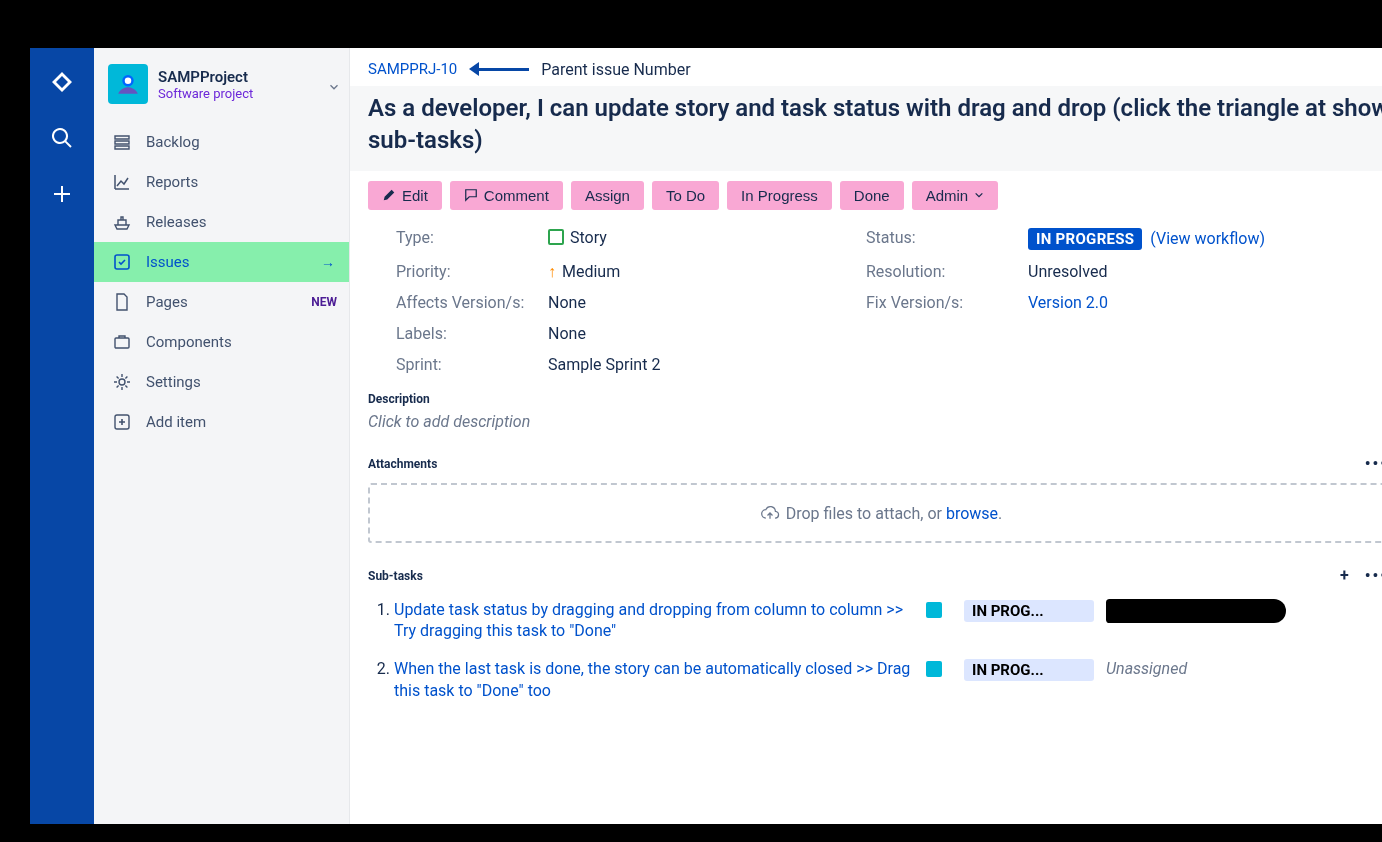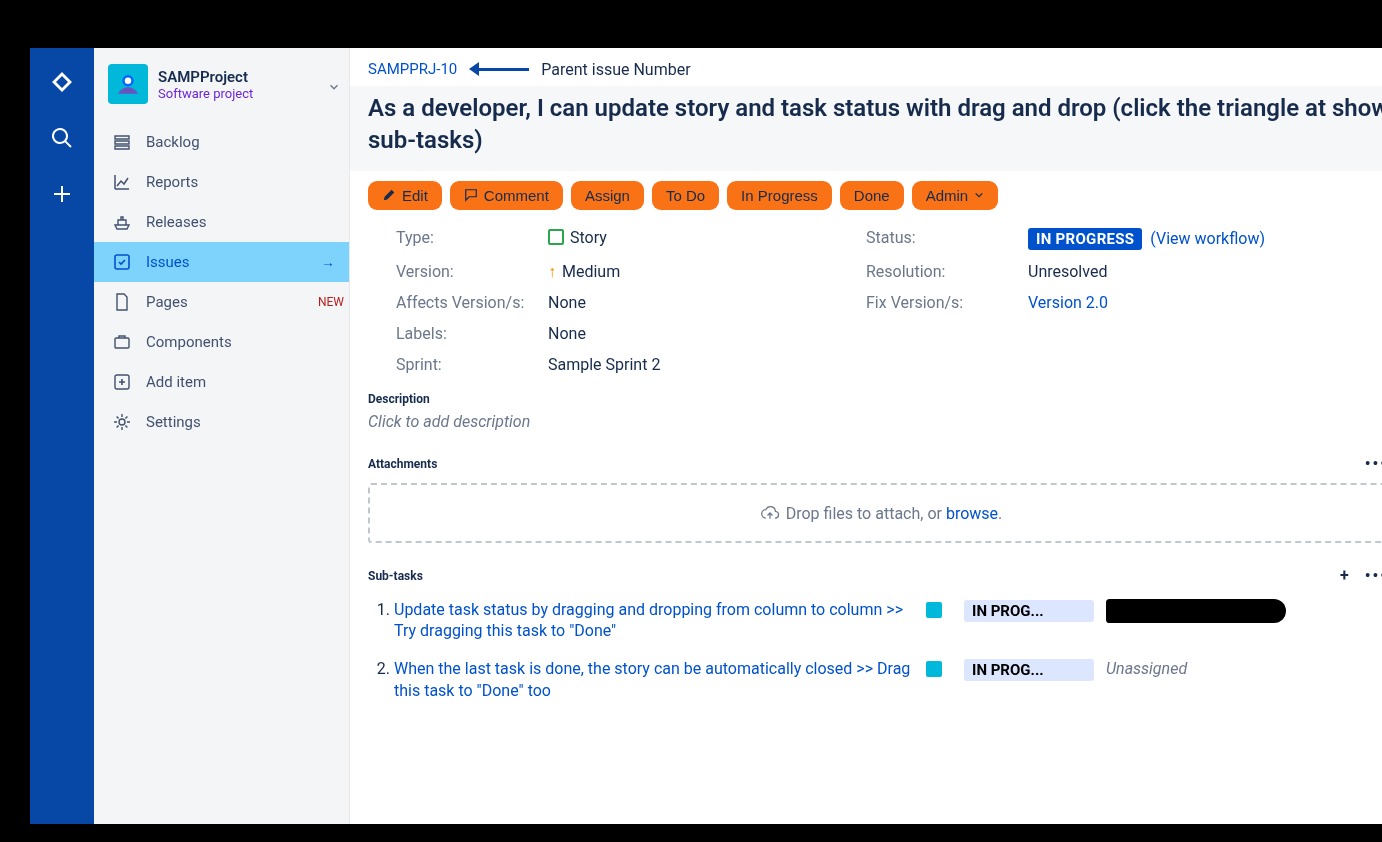--- a/index.html
+++ b/index.html
@@ -12,37 +12,37 @@
   
   .sidebar { width:256px; background:#f4f5f7; border-right:1px solid #e6e8eb; padding:12px 0 12px 0; }
   .proj-head { display:flex; align-items:center; padding:4px 14px 18px 14px; gap:10px; position:relative;}
   .proj-av { width:40px; height:40px; border-radius:4px; background:#00b8d9; display:flex; align-items:center; justify-content:center;}
   .proj-av svg { width:26px; height:26px; }
   .proj-name { font-size:15px; font-weight:600; color:#172b4d;}
   .proj-sub { font-size:13px; color:#6d28d9;}
   .proj-caret { position:absolute; right:8px; top:20px; width:14px; height:14px; color:#6b778c;}
   .nav { list-style:none; }
   .nav li { display:flex; align-items:center; padding:10px 14px 10px 18px; gap:14px; color:#42526e; font-size:15px; cursor:pointer; position:relative;}
-  .nav li.active { background:#7dd3fc; color:#0052cc; }
+  .nav li.active { background:#86efac; color:#0052cc; }
   .nav li.active .nav-icon { color:#0052cc; }
   .nav-icon { width:20px; height:20px; color:#42526e; display:flex; align-items:center; justify-content:center;}
   .nav-icon svg { width:20px; height:20px; fill:currentColor; stroke:currentColor;}
   .nav .arrow-r { position:absolute; right:14px; color:#0052cc; font-size:14px;}
-  .nav .badge-new { position:absolute; right:5px; font-size:12px; font-weight:400; color:#b91c1c;}
+  .nav .badge-new { position:absolute; right:12px; font-size:12px; font-weight:700; color:#4c1d95;}
   
   .main { flex:1; padding:8px 10px 10px 18px; overflow:hidden; color:#172b4d; }
   .crumb-row { display:flex; align-items:center; gap:12px; font-size:15px; color:#6b778c; height:26px;}
   .crumb-key { color:#6b778c; }
   .crumb-arrow { width:60px; height:10px; position:relative;}
   .crumb-arrow::before{ content:""; position:absolute; right:0; top:4px; width:52px; height:3px; background:#0747a6;}
   .crumb-arrow::after{ content:""; position:absolute; left:0; top:-2px; width:0; height:0; border-top:7px solid transparent; border-bottom:7px solid transparent; border-right:10px solid #0747a6;}
   .crumb-annot{ color:#172b4d; font-size:16px;}
   h1.summary { font-size:24px; font-weight:600; line-height:1.35; color:#172b4d; padding:6px 0 14px 0; background:#f6f7f8; margin:4px -10px 10px -18px; padding-left:18px; padding-right:10px;}
   .toolbar { display:flex; gap:8px; margin-bottom:18px;}
-  .btn { background:#f97316; color:#172b4d; border:none; padding:6px 14px; font-size:15px; border-radius:9px; cursor:pointer; display:flex; align-items:center; gap:6px;}
+  .btn { background:#f9a8d4; color:#172b4d; border:none; padding:6px 14px; font-size:15px; border-radius:3px; cursor:pointer; display:flex; align-items:center; gap:6px;}
   .btn svg { width:14px; height:14px; fill:#172b4d; }
   .fields { display:grid; grid-template-columns: 180px 290px 190px auto; row-gap:12px; font-size:16px; color:#172b4d; margin-bottom:18px;}
   .fld-label { color:#6b778c;margin-left:28px; }
   .type-icon { display:inline-flex; width:16px; height:16px; border:2px solid #2da44e; border-radius:2px; margin-right:6px; vertical-align:-2px; background:#fff;}
   .prio-icon { color:#ff8b00; margin-right:6px; font-weight:700;}
   .status-pill { background:#0052cc; color:#fff; font-weight:700; padding:2px 8px; border-radius:3px; font-size:15px; letter-spacing:.3px; display:inline-block;}
   .link { color:#0052cc; cursor:pointer;}
   .section-h { font-weight:700; font-size:12px; margin-top:6px; margin-bottom:6px;}
   .desc-ph { font-style:italic; color:#6b778c; font-size:16px; margin-bottom:20px; cursor:pointer;}
   .att-head { display:flex; align-items:center; justify-content:space-between;}
@@ -150,34 +150,34 @@
             <svg viewBox="0 0 20 20">
               <rect x="3" y="6" width="14" height="10" rx="1" fill="none" stroke="currentColor" stroke-width="1.4"></rect>
               <path d="M7 6V4h6v2" fill="none" stroke="currentColor" stroke-width="1.4"></path>
             </svg>
           </span>
         <span>Components</span>
       </li>
       <li>
         <span class="nav-icon">
             <svg viewBox="0 0 20 20">
+              <circle cx="10" cy="10" r="3" fill="none" stroke="currentColor" stroke-width="1.4"></circle>
+              <path d="M10 2v3M10 15v3M2 10h3M15 10h3M4.6 4.6l2 2M13.4 13.4l2 2M15.4 4.6l-2 2M6.6 13.4l-2 2" stroke="currentColor" stroke-width="1.4"></path>
+            </svg>
+          </span>
+        <span>Settings</span>
+      </li>
+      <li>
+        <span class="nav-icon">
+            <svg viewBox="0 0 20 20">
               <rect x="3" y="3" width="14" height="14" rx="2" fill="none" stroke="currentColor" stroke-width="1.4"></rect>
               <path d="M10 7v6M7 10h6" stroke="currentColor" stroke-width="1.6"></path>
             </svg>
           </span>
         <span>Add item</span>
-      </li>
-      <li>
-        <span class="nav-icon">
-            <svg viewBox="0 0 20 20">
-              <circle cx="10" cy="10" r="3" fill="none" stroke="currentColor" stroke-width="1.4"></circle>
-              <path d="M10 2v3M10 15v3M2 10h3M15 10h3M4.6 4.6l2 2M13.4 13.4l2 2M15.4 4.6l-2 2M6.6 13.4l-2 2" stroke="currentColor" stroke-width="1.4"></path>
-            </svg>
-          </span>
-        <span>Settings</span>
       </li>
     </ul>
   </div>
 
   <div class="main">
     <div class="crumb-row">
       <span class="crumb-key link">SAMPPRJ-10</span>
       <span class="crumb-arrow"></span>
       <span class="crumb-annot">Parent issue Number</span>
     </div>
@@ -219,21 +219,21 @@
 
     <div class="fields">
       <div class="fld-label">Type:</div>
       <div><span class="type-icon"></span><span>Story</span></div>
       <div class="fld-label">Status:</div>
       <div>
         <span class="status-pill">IN PROGRESS</span>
         &nbsp;<span class="link">(View workflow)</span>
       </div>
 
-      <div class="fld-label">Version:</div>
+      <div class="fld-label">Priority:</div>
       <div><span class="prio-icon">↑</span><span>Medium</span></div>
       <div class="fld-label">Resolution:</div>
       <div>Unresolved</div>
 
       <div class="fld-label">Affects Version/s:</div>
       <div>None</div>
       <div class="fld-label">Fix Version/s:</div>
       <div><span class="link">Version 2.0</span></div>
 
       <div class="fld-label">Labels:</div>

